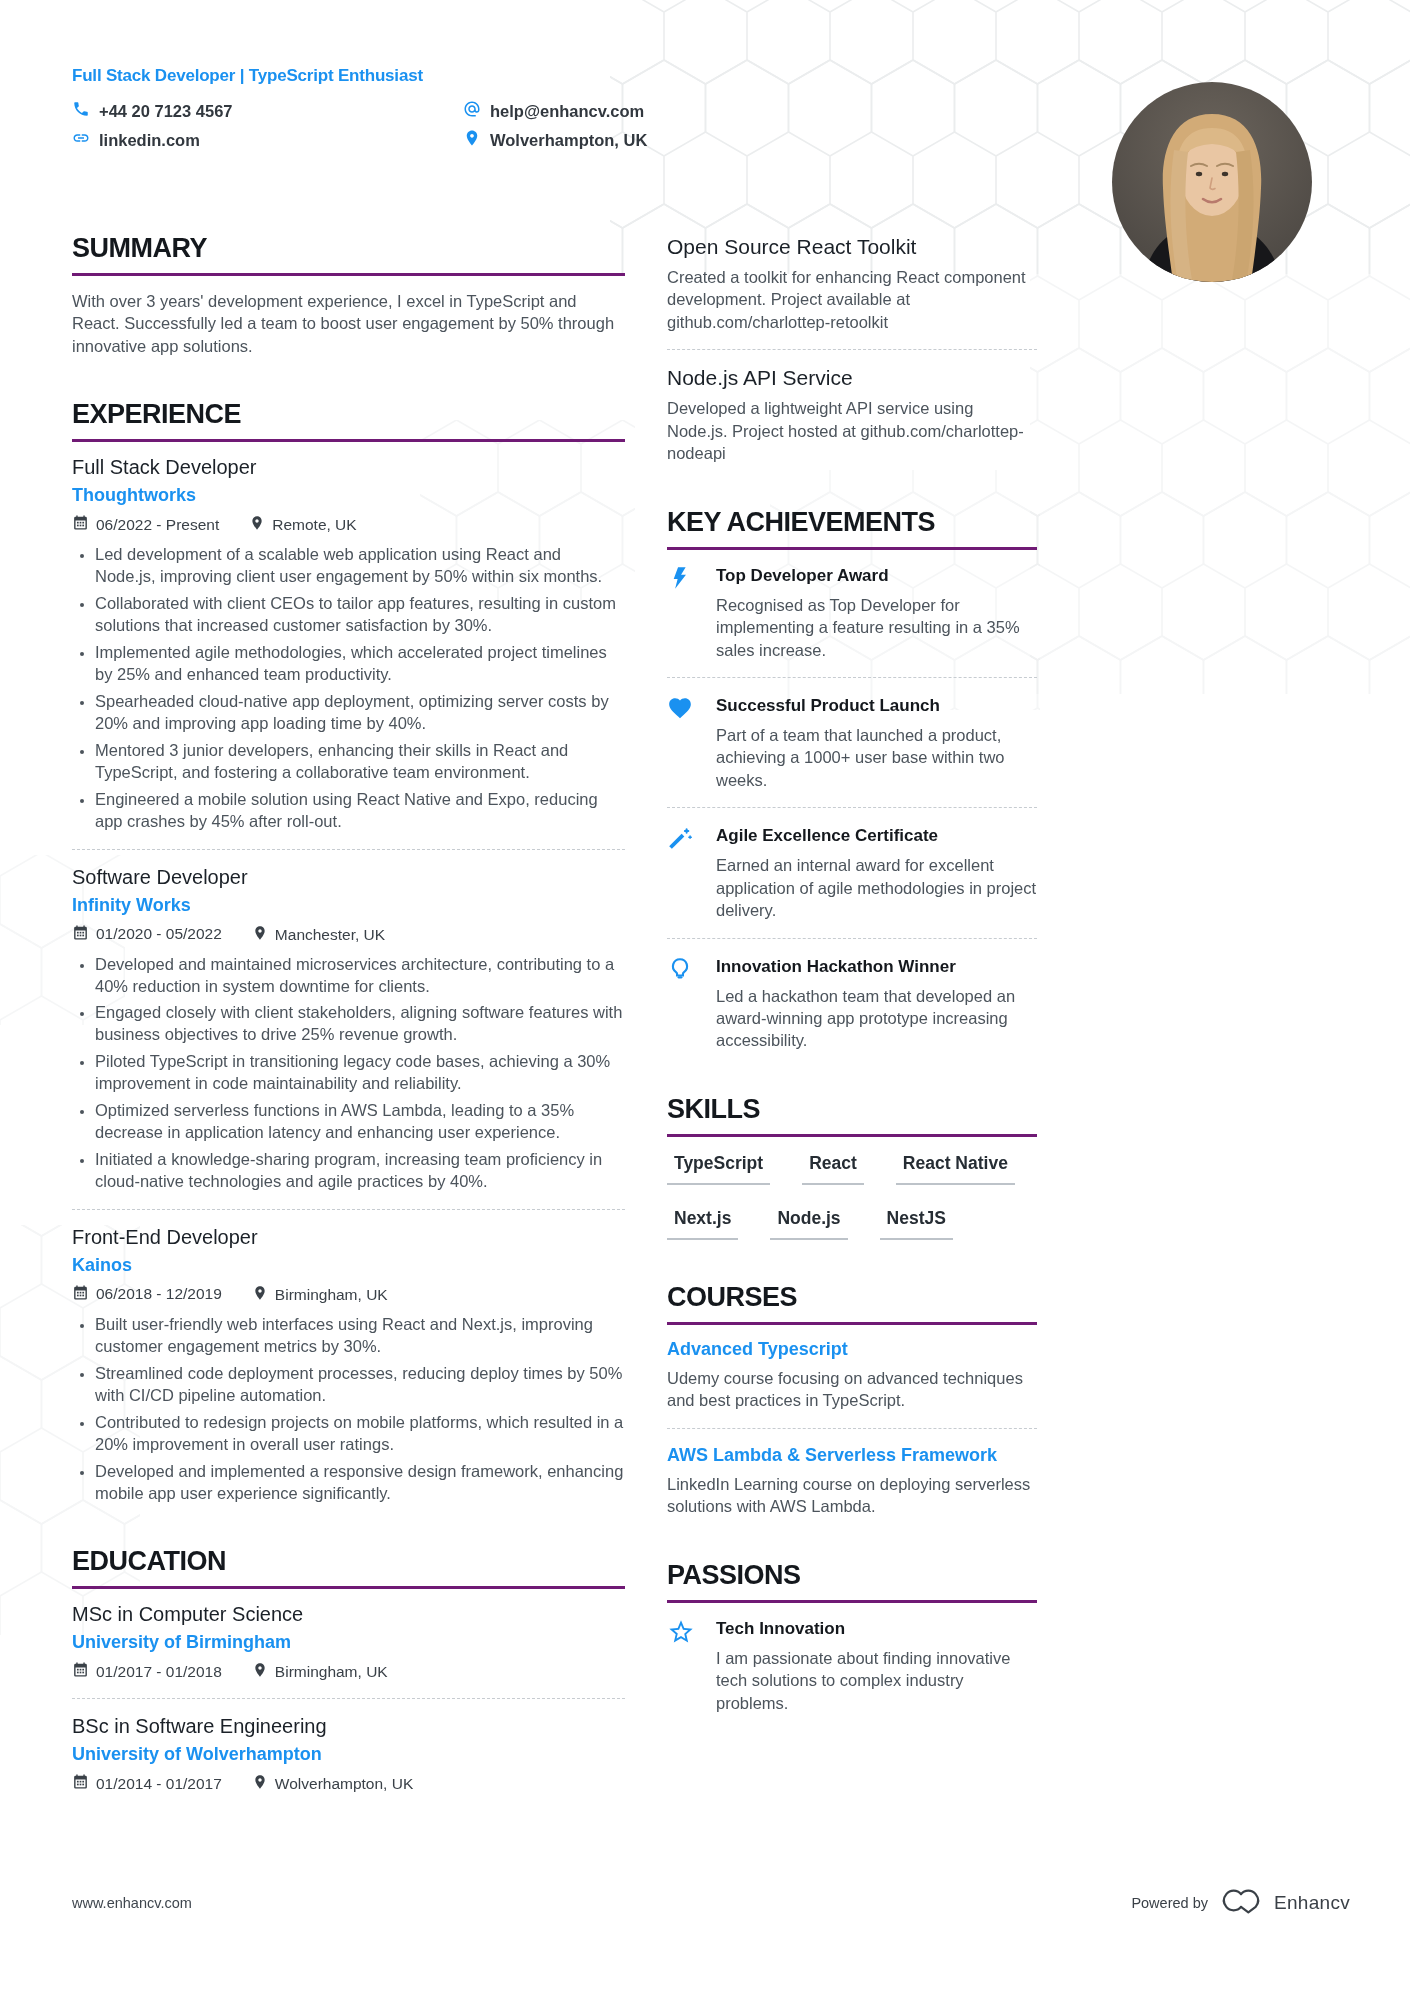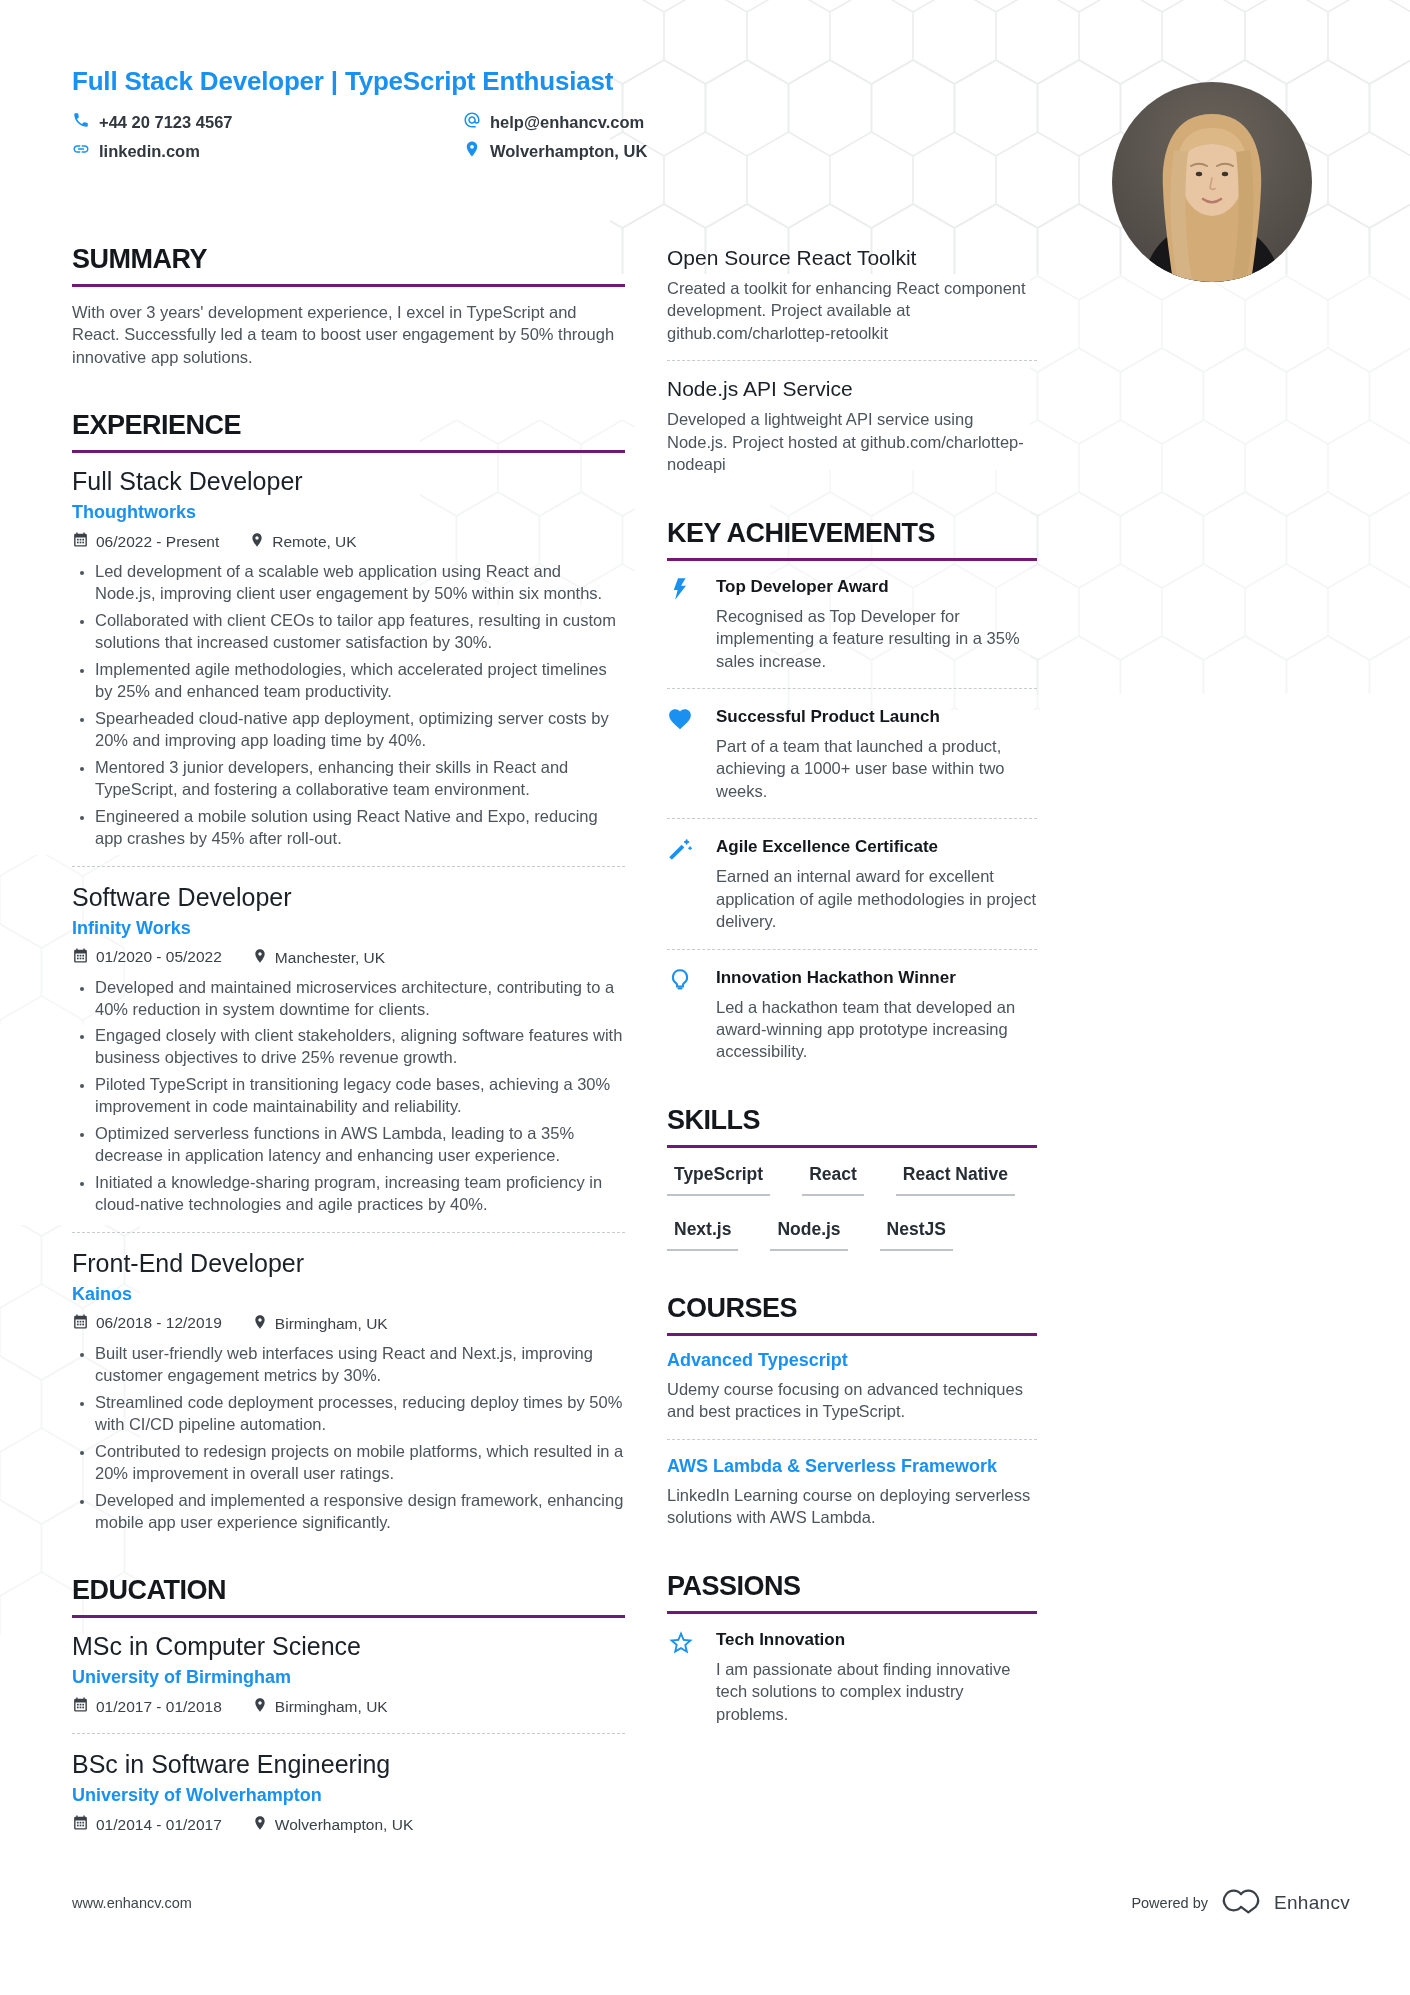--- a/index.html
+++ b/index.html
@@ -7,21 +7,21 @@
     position:relative;width:1410px;height:1995px;margin:0 auto;
     background:#ffffff;overflow:hidden;
     font-family:"Liberation Sans","DejaVu Sans",sans-serif;
     color:#14181d;
   }
   .hex-bg{position:absolute;left:0;top:0;z-index:0;}
   .content{position:absolute;left:72px;top:58px;width:1266px;z-index:1;}
 
   
   .name{font-size:46px;font-weight:700;letter-spacing:-1px;color:#101419;margin:0;line-height:1.05;}
-  .job-headline{font-size:26px;font-weight:700;color:#1a91f0;margin:8px 0 0 0;letter-spacing:-0.2px;}
+  .job-headline{font-size:17px;font-weight:700;color:#1a91f0;margin:8px 0 0 0;letter-spacing:-0.2px;}
   .contact-grid{display:grid;grid-template-columns:391px auto;row-gap:7px;margin-top:14px;width:960px;}
   .contact-item{display:flex;align-items:center;gap:9px;font-size:16.5px;font-weight:600;color:#32383f;}
   .contact-item svg{flex-shrink:0;}
 
   
   .photo{position:absolute;left:1112px;top:82px;width:200px;height:200px;border-radius:50%;overflow:hidden;z-index:2;}
 
   
   .columns{display:flex;gap:42px;margin-top:82px;align-items:flex-start;}
   .col-left{width:553px;flex:none;}
@@ -29,21 +29,21 @@
 
   section{margin-bottom:42px;}
   section:last-child{margin-bottom:0;}
   h2.sec{
     font-size:27px;font-weight:700;letter-spacing:-0.5px;color:#14181d;
     margin:0 0 14px 0;padding-bottom:9px;border-bottom:3px solid #701a75;
   }
   .body-text{font-size:16.5px;line-height:1.36;color:#4c545c;margin:0;}
 
   
-  .role-title{font-size:25px;font-weight:500;color:#1b2128;margin:2px 0 6px 0;}
+  .role-title{font-size:20px;font-weight:500;color:#1b2128;margin:2px 0 6px 0;}
   .org{font-size:18px;font-weight:700;color:#1a91f0;margin:0 0 8px 0;}
   .meta-row{display:flex;gap:30px;align-items:flex-end;margin:0 0 9px 0;}
   .meta-item{display:flex;align-items:center;gap:7px;font-size:15.5px;color:#3a4148;}
   ul.bullets{margin:4px 0 0 0;padding-left:23px;}
   ul.bullets li{font-size:16.5px;line-height:1.33;color:#4c545c;margin-bottom:5px;}
   ul.bullets li::marker{color:#4c545c;font-size:14px;}
   .dashed{border:0;border-top:1.5px dashed #c7ccd1;margin:16px 0;}
 
   
   .proj-title{font-size:21px;font-weight:500;color:#1b2128;margin:2px 0 7px 0;}

